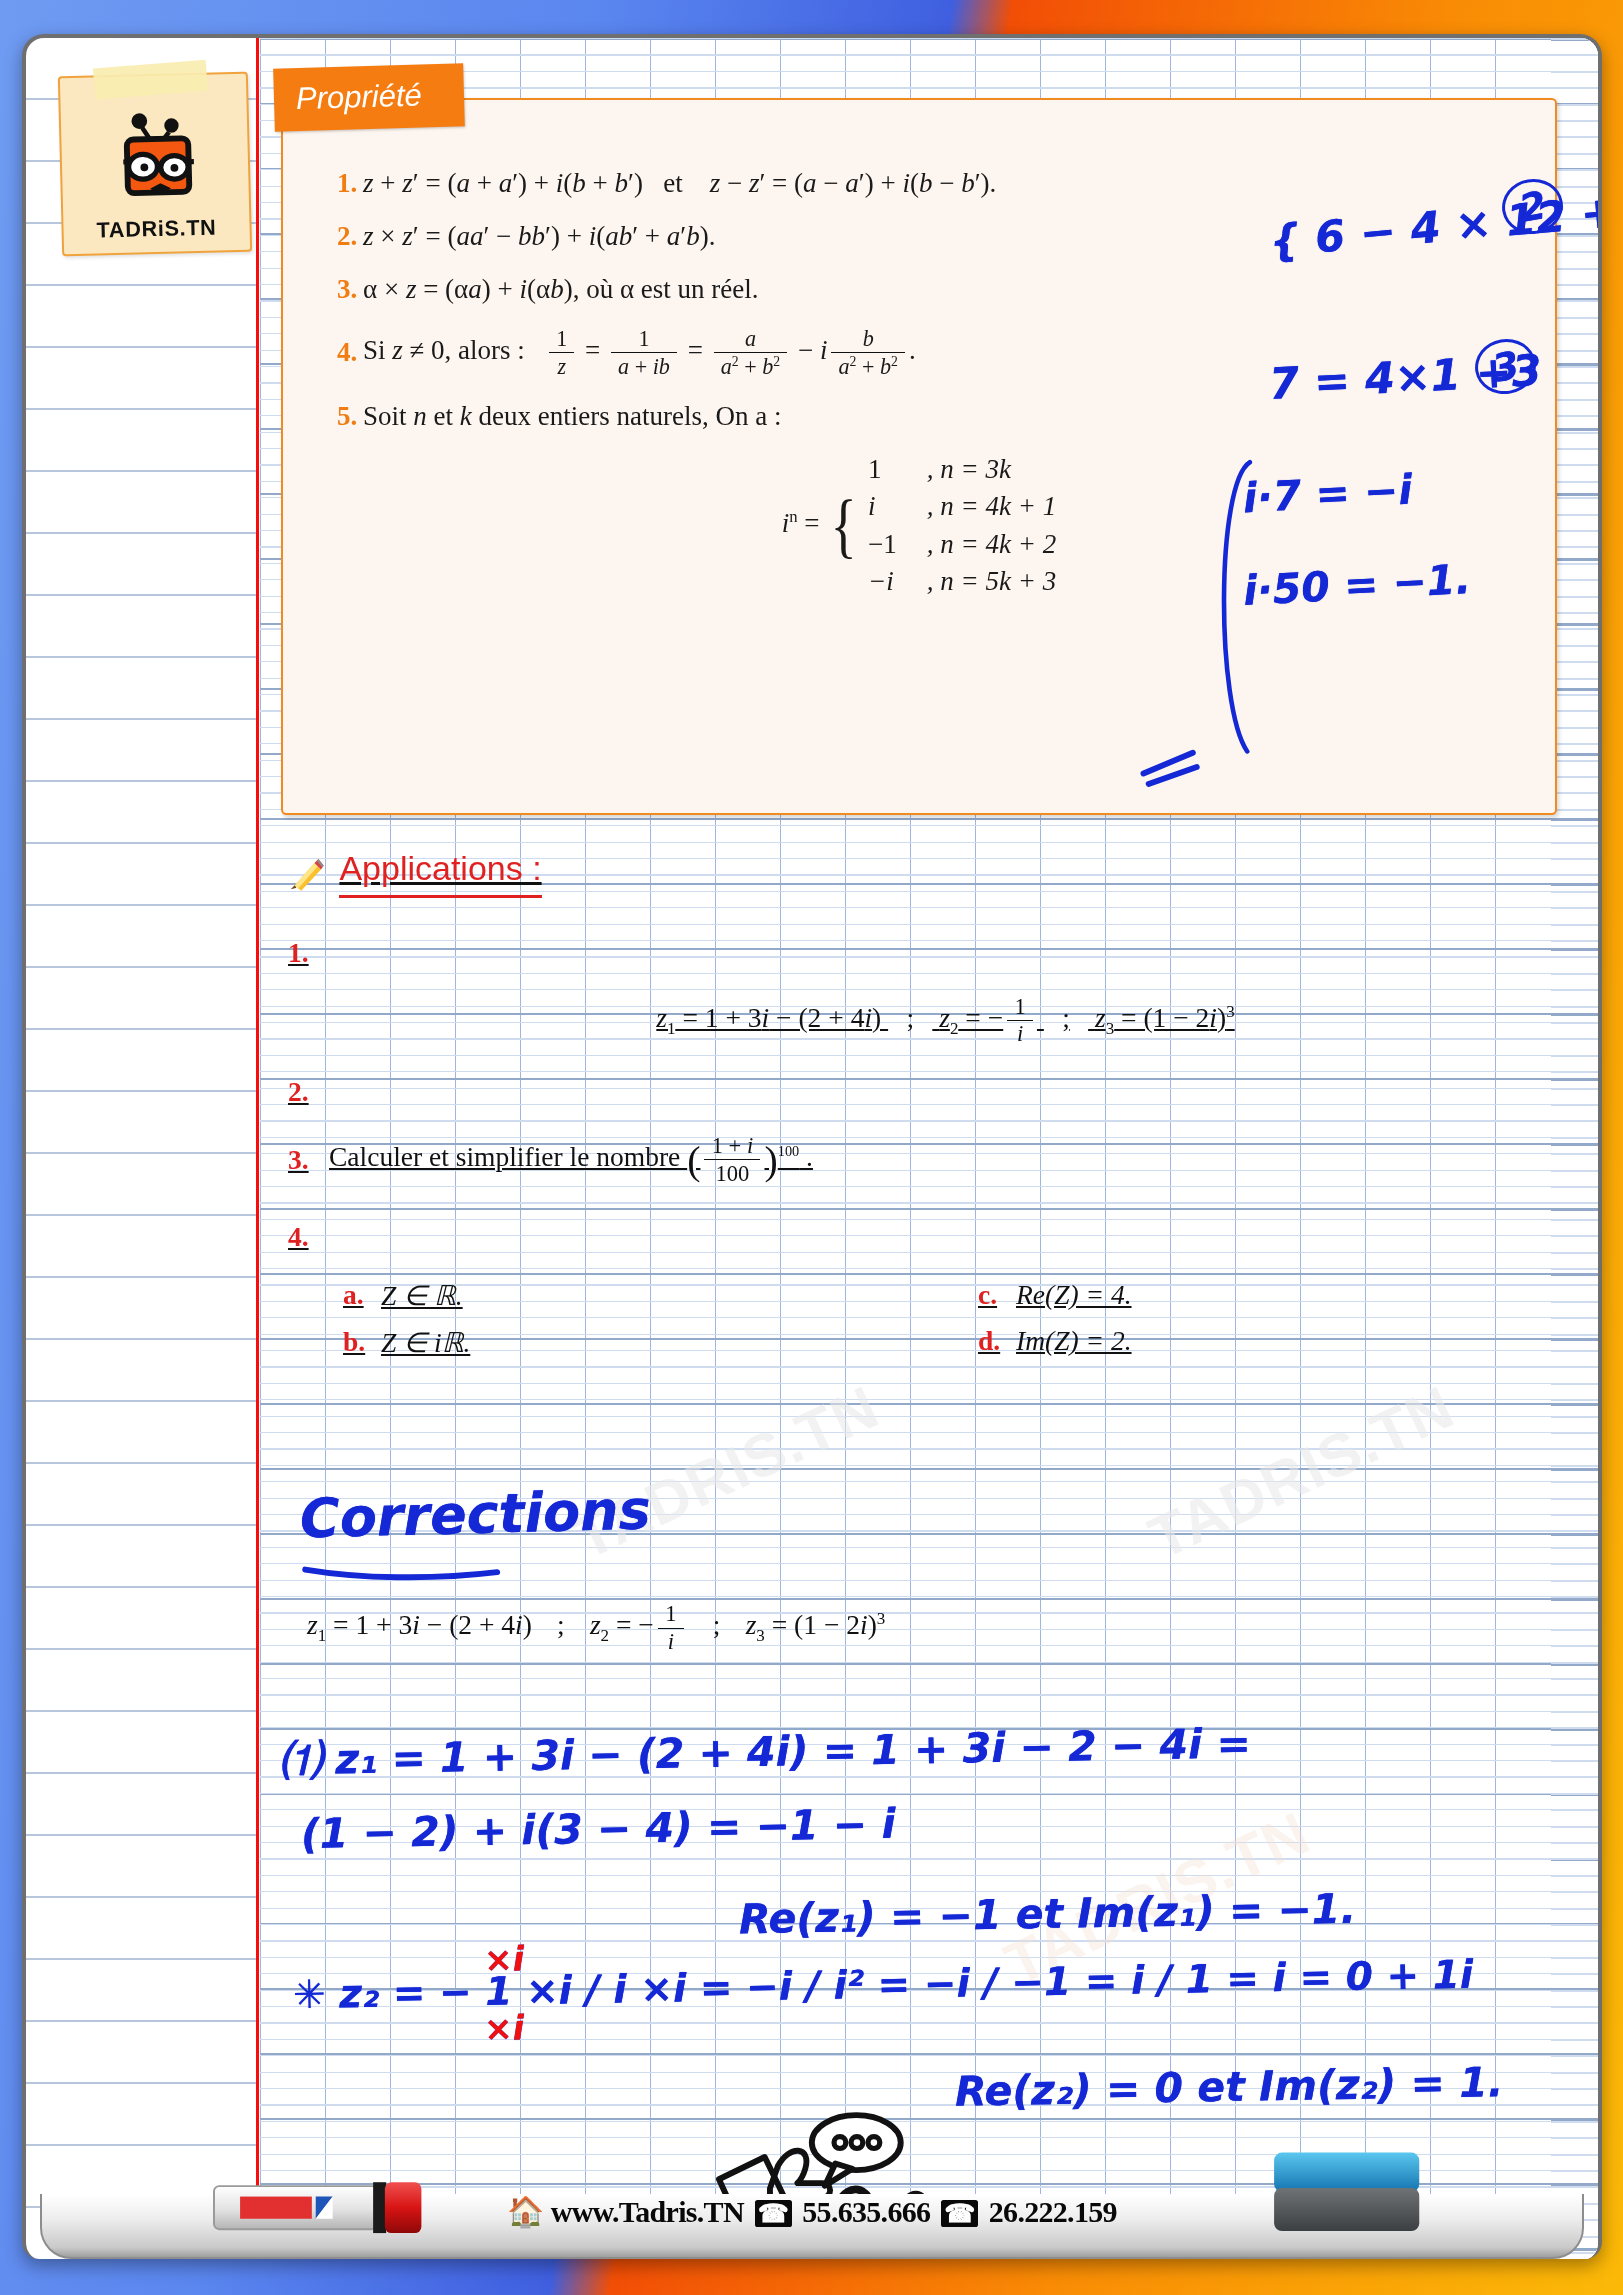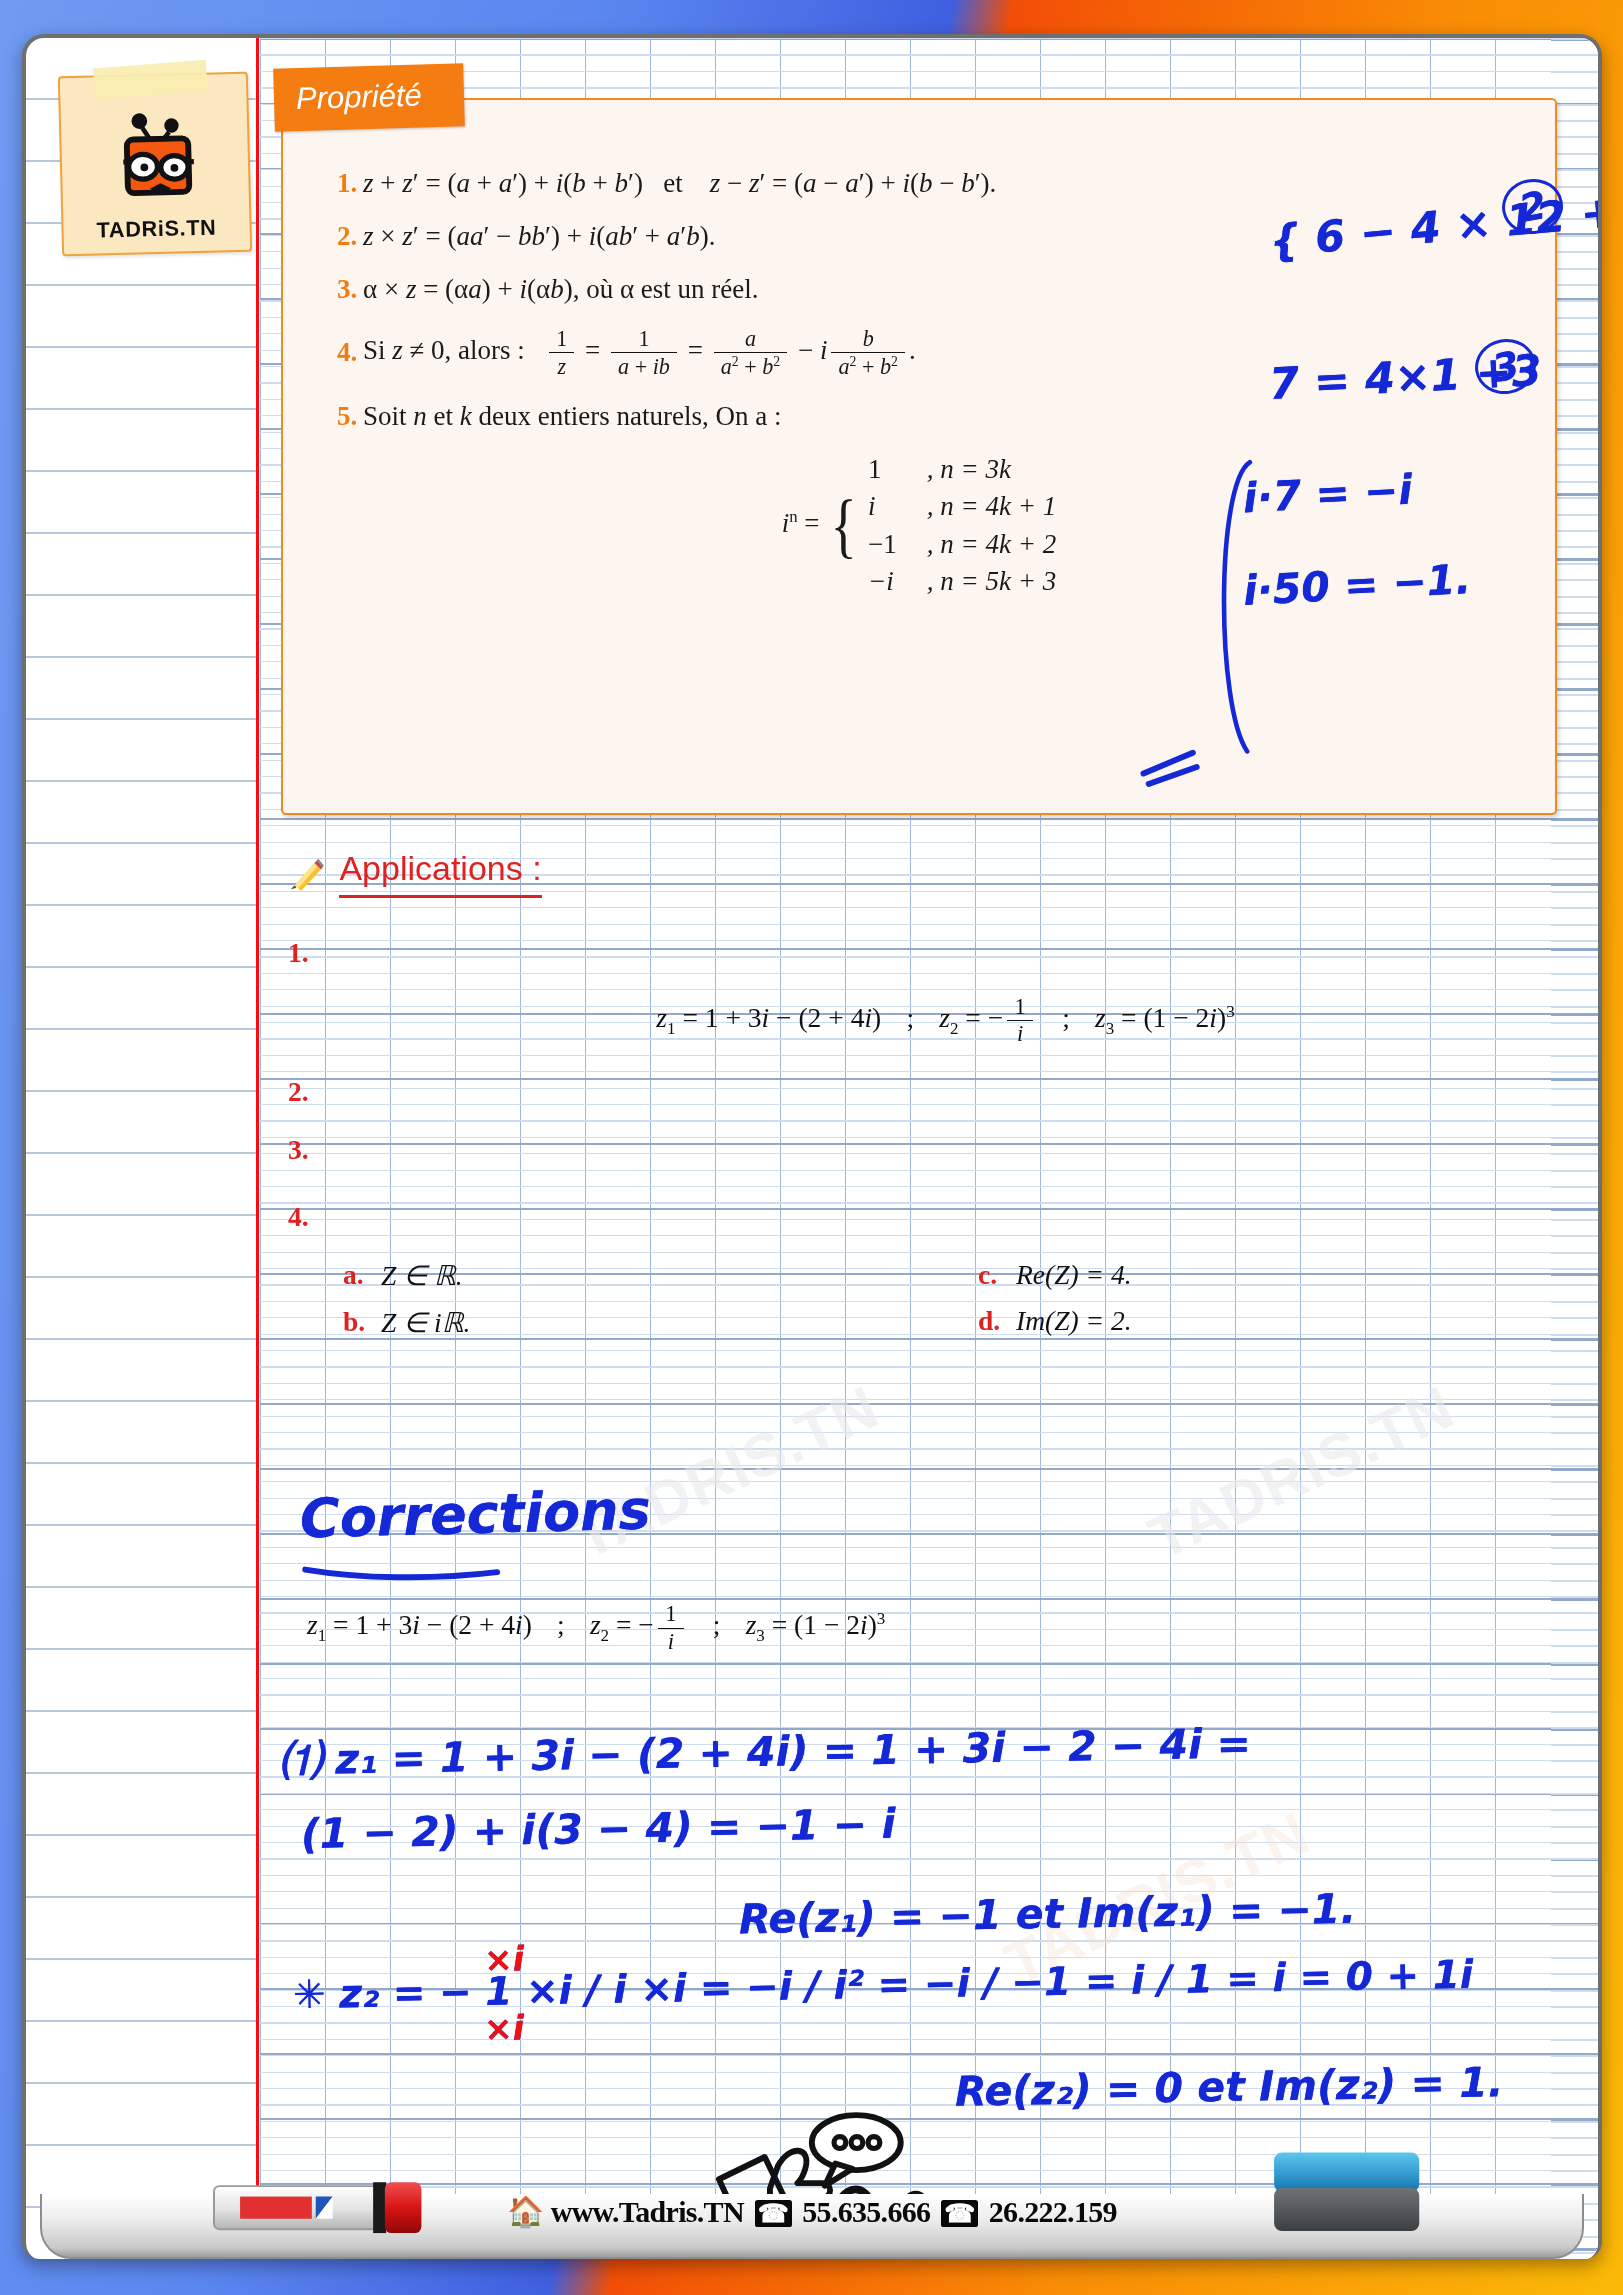--- a/index.html
+++ b/index.html
@@ -82,21 +82,21 @@
     display:block;color:#fff;font-family:"Liberation Sans",sans-serif;
     font-size:31px;padding:13px 0 0 22px;font-style:italic;
   }
   #propbody{padding:51px 37px 0 37px;color:#1a1a1a;}
   .pline{font-size:27px;margin-bottom:3.9px;}
   .plist{list-style:none;margin-top:17px;}
   .plist>li{display:flex;align-items:flex-start;margin-bottom:22px;font-size:27px;}
   .pnum{color:#f07c12;font-weight:bold;width:43px;flex:none;padding-left:17px;}
 
   
-  #apps{position:absolute;left:262px;top:811px;width:1315px;z-index:10;color:#111;}
+  #apps{position:absolute;left:262px;top:811px;width:1315px;z-index:10;color:#111;text-decoration:underline;}
   #appshead{display:flex;align-items:center;gap:14.4px;}
   #appstitle{
     color:#e02121;font-family:"Liberation Sans",sans-serif;font-size:34px;
     border-bottom:3.3px solid #e02121;padding-bottom:6.5px;
   }
   .alist{list-style:none;margin-top:39px;}
   .alist>li{display:flex;align-items:flex-start;margin-bottom:26px;font-size:27.5px;}
   .anum{color:#e02121;font-weight:bold;width:41px;flex:none;}
   .acases{display:flex;margin-top:14.4px;margin-left:55px;font-size:27.5px;}
   .acases .col{width:452px;}
@@ -281,20 +281,27 @@
           <span class="mi">z</span><sub>3</sub> = (1 − 2<span class="mi">i</span>)<sup>3</sup>
         </span>
       </div>
 
       <ul class="alist" style="margin-top:0;">
         <li>
           <span class="anum">2.</span>
         </li>
         <li style="align-items:center;margin-bottom:35px;">
           <span class="anum">3.</span>
+          <span>
+            Calculer et simplifier le nombre
+            <span style="font-size:1.45em;vertical-align:middle;font-weight:300;">(</span><span class="frac">
+                <span class="num">1 + <span class="mi">i</span></span>
+                <span class="den">100</span>
+              </span><span style="font-size:1.45em;vertical-align:middle;font-weight:300;">)</span><sup style="font-size:.52em;">100</sup> .
+          </span>
         </li>
         <li>
           <span class="anum">4.</span>
         </li>
       </ul>
 
       <div class="acases">
         <div class="col">
           <div class="row">
             <span class="lbl">a.</span>

